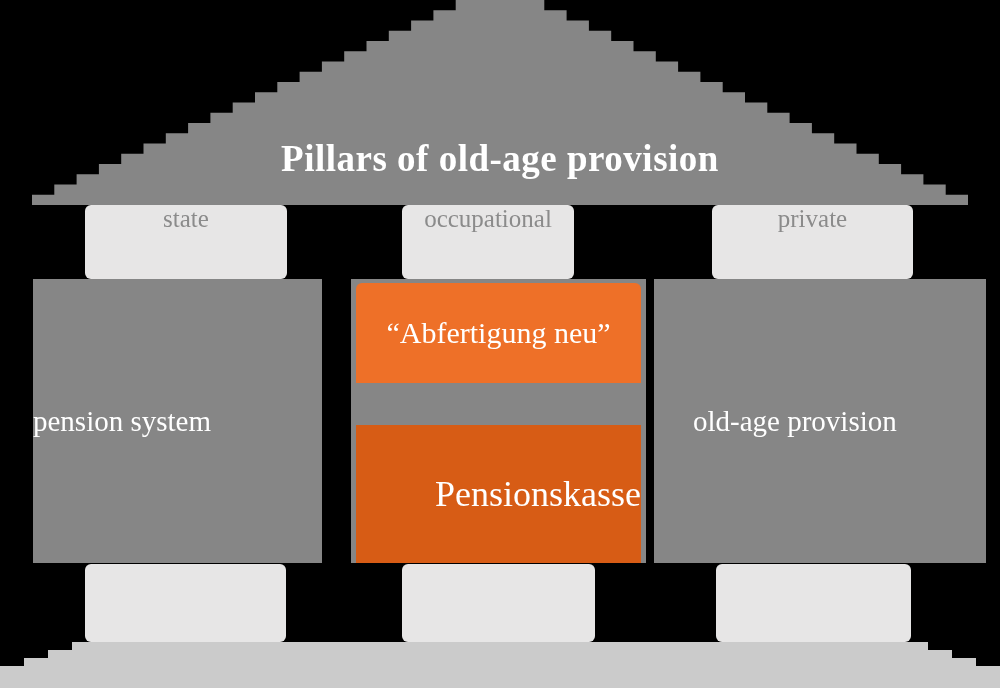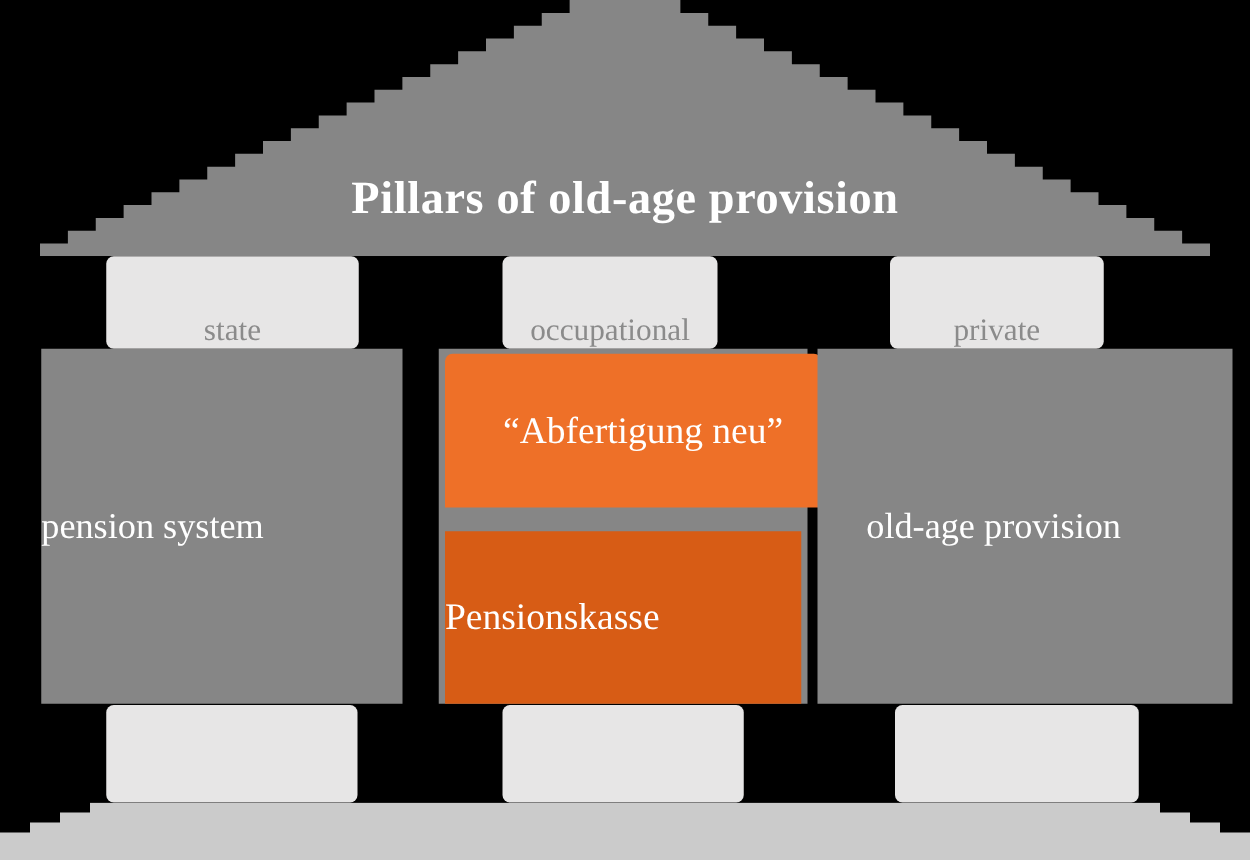--- a/index.html
+++ b/index.html
@@ -34,54 +34,53 @@
     font-size:37px;
     font-weight:700;
     letter-spacing:0.5px;
     color:var(--body-text);
     line-height:46px;
   }
   .capital{
     position:absolute; top:205px; height:74px;
     background:var(--light);
     border-radius:6px;
-    display:flex; align-items:flex-end; justify-content:center;
+    display:flex; align-items:flex-start; justify-content:center;
     font-size:25px;
     color:var(--label);
   }
   .cap-state{left:85px; width:202px;}
   .cap-occupational{left:402px; width:172px;}
-  .cap-private{left:712px; width:171px;}
+  .cap-private{left:712px; width:201px;}
   .body-block{
     position:absolute; top:279px; height:284px;
     background:var(--gray);
     display:flex; align-items:center; 
     font-size:29px;
     color:var(--body-text);
   }
   .body-state{left:33px; width:289px;}
   .body-mid{left:351px; width:295px;}
   .body-private{left:654px; width:293px;padding-left:39px;}
   .orange-top{
     position:absolute; left:356px; top:283px;
-    width:285px; height:123px;
+    width:285px; height:100px;
     background:var(--orange-light);
     border-radius:6px 6px 0 0;
     display:flex; flex-direction:column; align-items:center; justify-content:center;
     color:var(--body-text);
-    padding-left:16px;
   }
   .orange-top .line1{font-size:30px; line-height:40px;}
   .orange-top .line2{font-size:24px; line-height:32px;}
   .orange-bottom{
     position:absolute; left:356px; top:425px;
     width:285px; height:138px;
     background:var(--orange-dark);
-    display:flex; align-items:center; justify-content:flex-start;
-    font-size:30px;
+    display:flex; align-items:center; justify-content:flex-end;
+    font-size:36px;
     color:var(--body-text);
   }
   .base{
     position:absolute; top:564px; height:78px;
     background:var(--light);
     border-radius:6px;
   }
   .base-state{left:85px; width:201px;}
   .base-occupational{left:402px; width:193px;}
   .base-private{left:716px; width:195px;}

